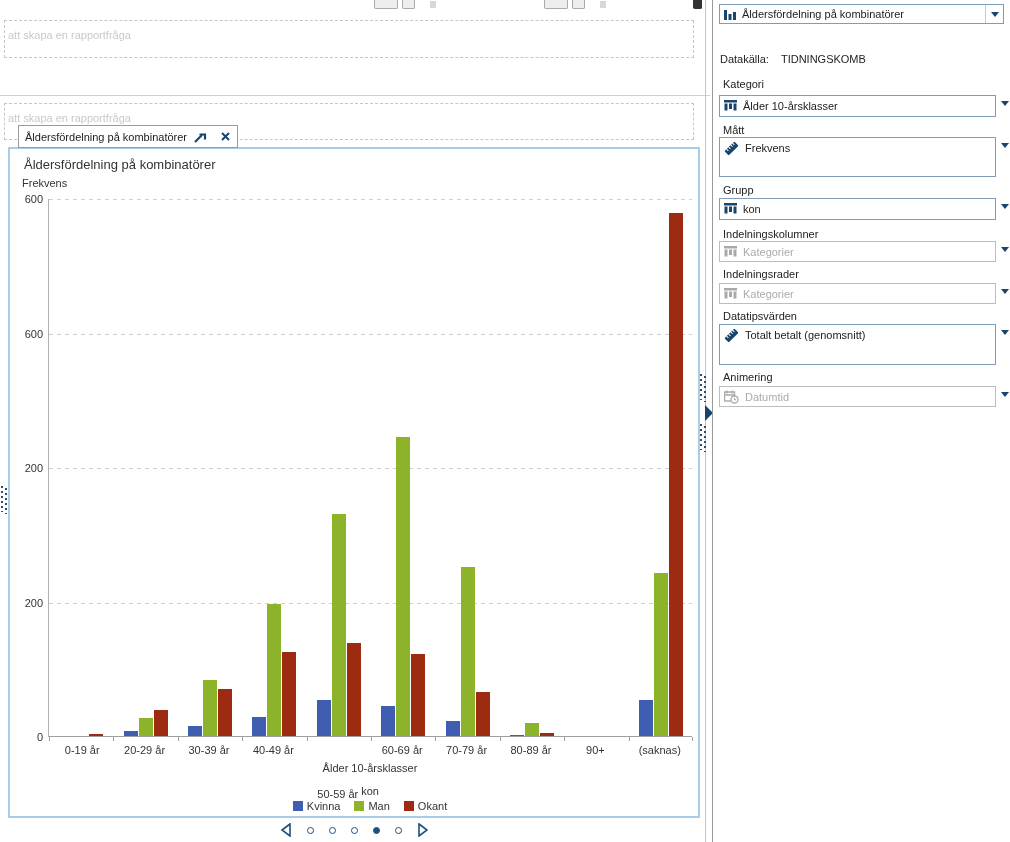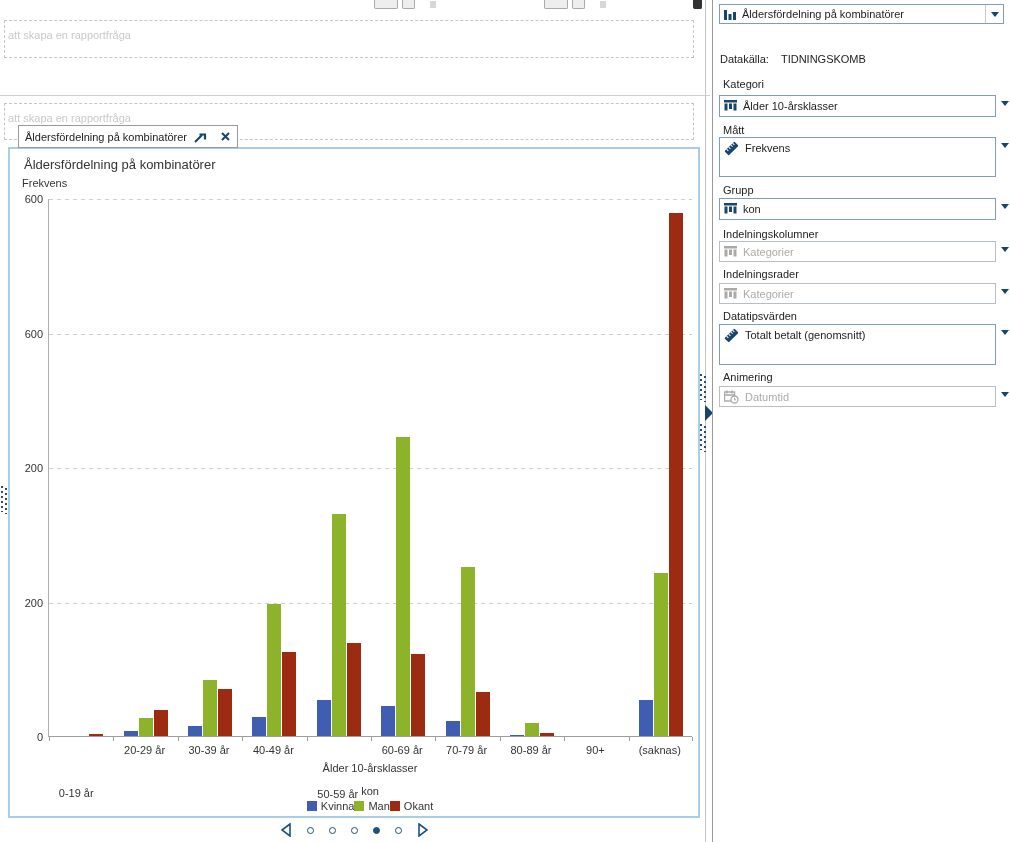--- a/index.html
+++ b/index.html
@@ -31,21 +31,21 @@
   .plot { position:absolute; left:38px; top:50px; width:644px; height:538px;
           border-left:1px solid #b0b0b0; border-bottom:1px solid #9f9f9f; }
   .gridline { position:absolute; left:0; width:100%; height:1px;
               background-image:repeating-linear-gradient(to right,#cfcfcf 0 4px,transparent 4px 8px); }
   .bar { position:absolute; bottom:0; width:14px; }
   .xtick { position:absolute; width:1px; height:4px; background:#9f9f9f; top:538px; }
   .ylab { position:absolute; width:33px; text-align:right; font-size:11px; color:#333; }
   .xlab { position:absolute; top:595px; font-size:11px; color:#333; text-align:center; white-space:nowrap; }
   .x-title { position:absolute; left:38px; top:613px; width:644px; text-align:center; font-size:11px; color:#333; }
   .legend-title { position:absolute; left:38px; top:636px; width:644px; text-align:center; font-size:11px; color:#333; }
-  .legend { position:absolute; left:38px; top:651px; width:644px; display:flex; justify-content:center; }
+  .legend { position:absolute; left:38px; top:651px; width:644px; display:flex; justify-content:center; gap:14px; }
   .legend-item { display:flex; align-items:center; gap:4px; font-size:11px; color:#333; cursor:pointer; }
   .legend-swatch { width:10px; height:10px; display:inline-block; }
 
   
   .pagination { position:absolute; left:8px; top:821px; width:692px; height:18px;
                 display:flex; align-items:center; justify-content:center; gap:15px; }
   .pg-dot { width:7px; height:7px; border:1.5px solid #1c5180; border-radius:50%; background:#fff; cursor:pointer; }
   .pg-dot.active { background:#1c5180; }
   .pg-arrow { width:12px; height:14px; cursor:pointer; }
 
@@ -162,21 +162,21 @@
         <div class="xtick" style="left: 643px;"></div>
       </div>
     <div id="yticks">
         <div class="ylab" style="left: 0px; top: 582px;">0</div>
         <div class="ylab" style="left: 0px; top: 447.5px;">200</div>
         <div class="ylab" style="left: 0px; top: 313px;">200</div>
         <div class="ylab" style="left: 0px; top: 178.5px;">600</div>
         <div class="ylab" style="left: 0px; top: 44px;">600</div>
       </div>
     <div id="xlabels">
-        <div class="xlab" style="left: 34px; width: 64.4px; margin-top: 43px;">0-19 år</div>
+        <div class="xlab" style="left: 40px; width: 64.4px;">0-19 år</div>
         <div class="xlab" style="left: 102.4px; width: 64.4px;">20-29 år</div>
         <div class="xlab" style="left: 166.8px; width: 64.4px;">30-39 år</div>
         <div class="xlab" style="left: 231.2px; width: 64.4px;">40-49 år</div>
         <div class="xlab" style="left: 295.6px; width: 64.4px; margin-top: 44px;">50-59 år</div>
         <div class="xlab" style="left: 360px; width: 64.4px;">60-69 år</div>
         <div class="xlab" style="left: 424.4px; width: 64.4px;">70-79 år</div>
         <div class="xlab" style="left: 488.8px; width: 64.4px;">80-89 år</div>
         <div class="xlab" style="left: 553.2px; width: 64.4px;">90+</div>
         <div class="xlab" style="left: 617.6px; width: 64.4px;">(saknas)</div>
       </div>

